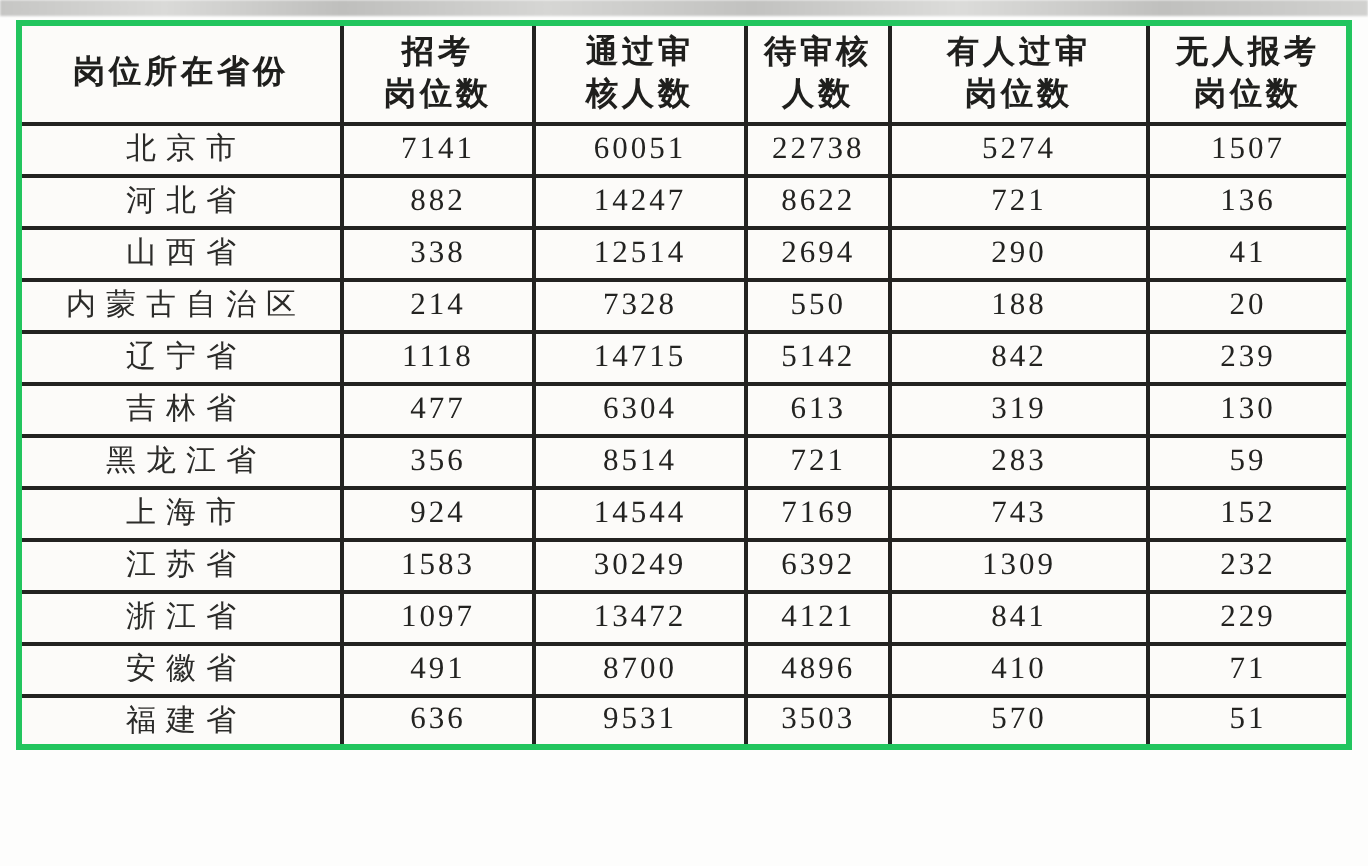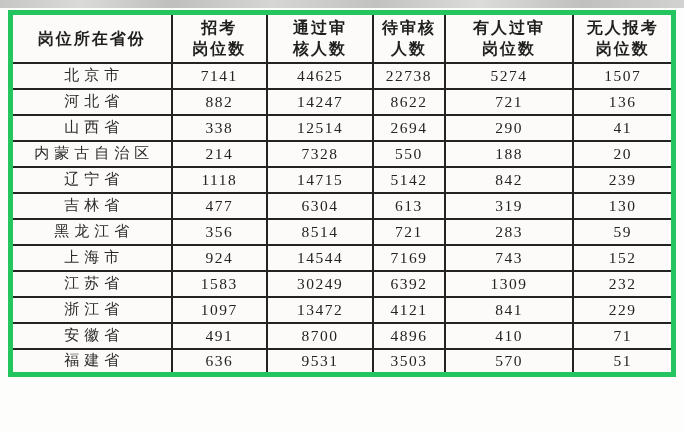--- a/index.html
+++ b/index.html
@@ -29,21 +29,21 @@
     background: #fcfbf9;
     color: #272725;
   }
   table.grid th, table.grid td {
     border: 2px solid #232321;
     text-align: center;
     vertical-align: middle;
     padding: 0;
     overflow: hidden;
   }
-  table.grid { border: 5px solid #22c55e; }
+  table.grid { border: 3px solid #22c55e; }
   thead tr { height: 50px; }
   tbody tr { height: 26px; }
   th {
     font-weight: bold;
     font-size: 16px;
     letter-spacing: 2px;
     color: #1f1f1d;
   }
   th .hline { line-height: 21px; }
   td.province {
@@ -96,21 +96,21 @@
         <th>
           <div class="hline">无人报考</div>
           <div class="hline">岗位数</div>
         </th>
       </tr>
   </thead>
   <tbody>
       <tr>
         <td class="province">北京市</td>
         <td class="num">7141</td>
-        <td class="num">44625</td>
+        <td class="num">60051</td>
         <td class="num">22738</td>
         <td class="num">5274</td>
         <td class="num">1507</td>
       </tr>
       <tr>
         <td class="province">河北省</td>
         <td class="num">882</td>
         <td class="num">14247</td>
         <td class="num">8622</td>
         <td class="num">721</td>

